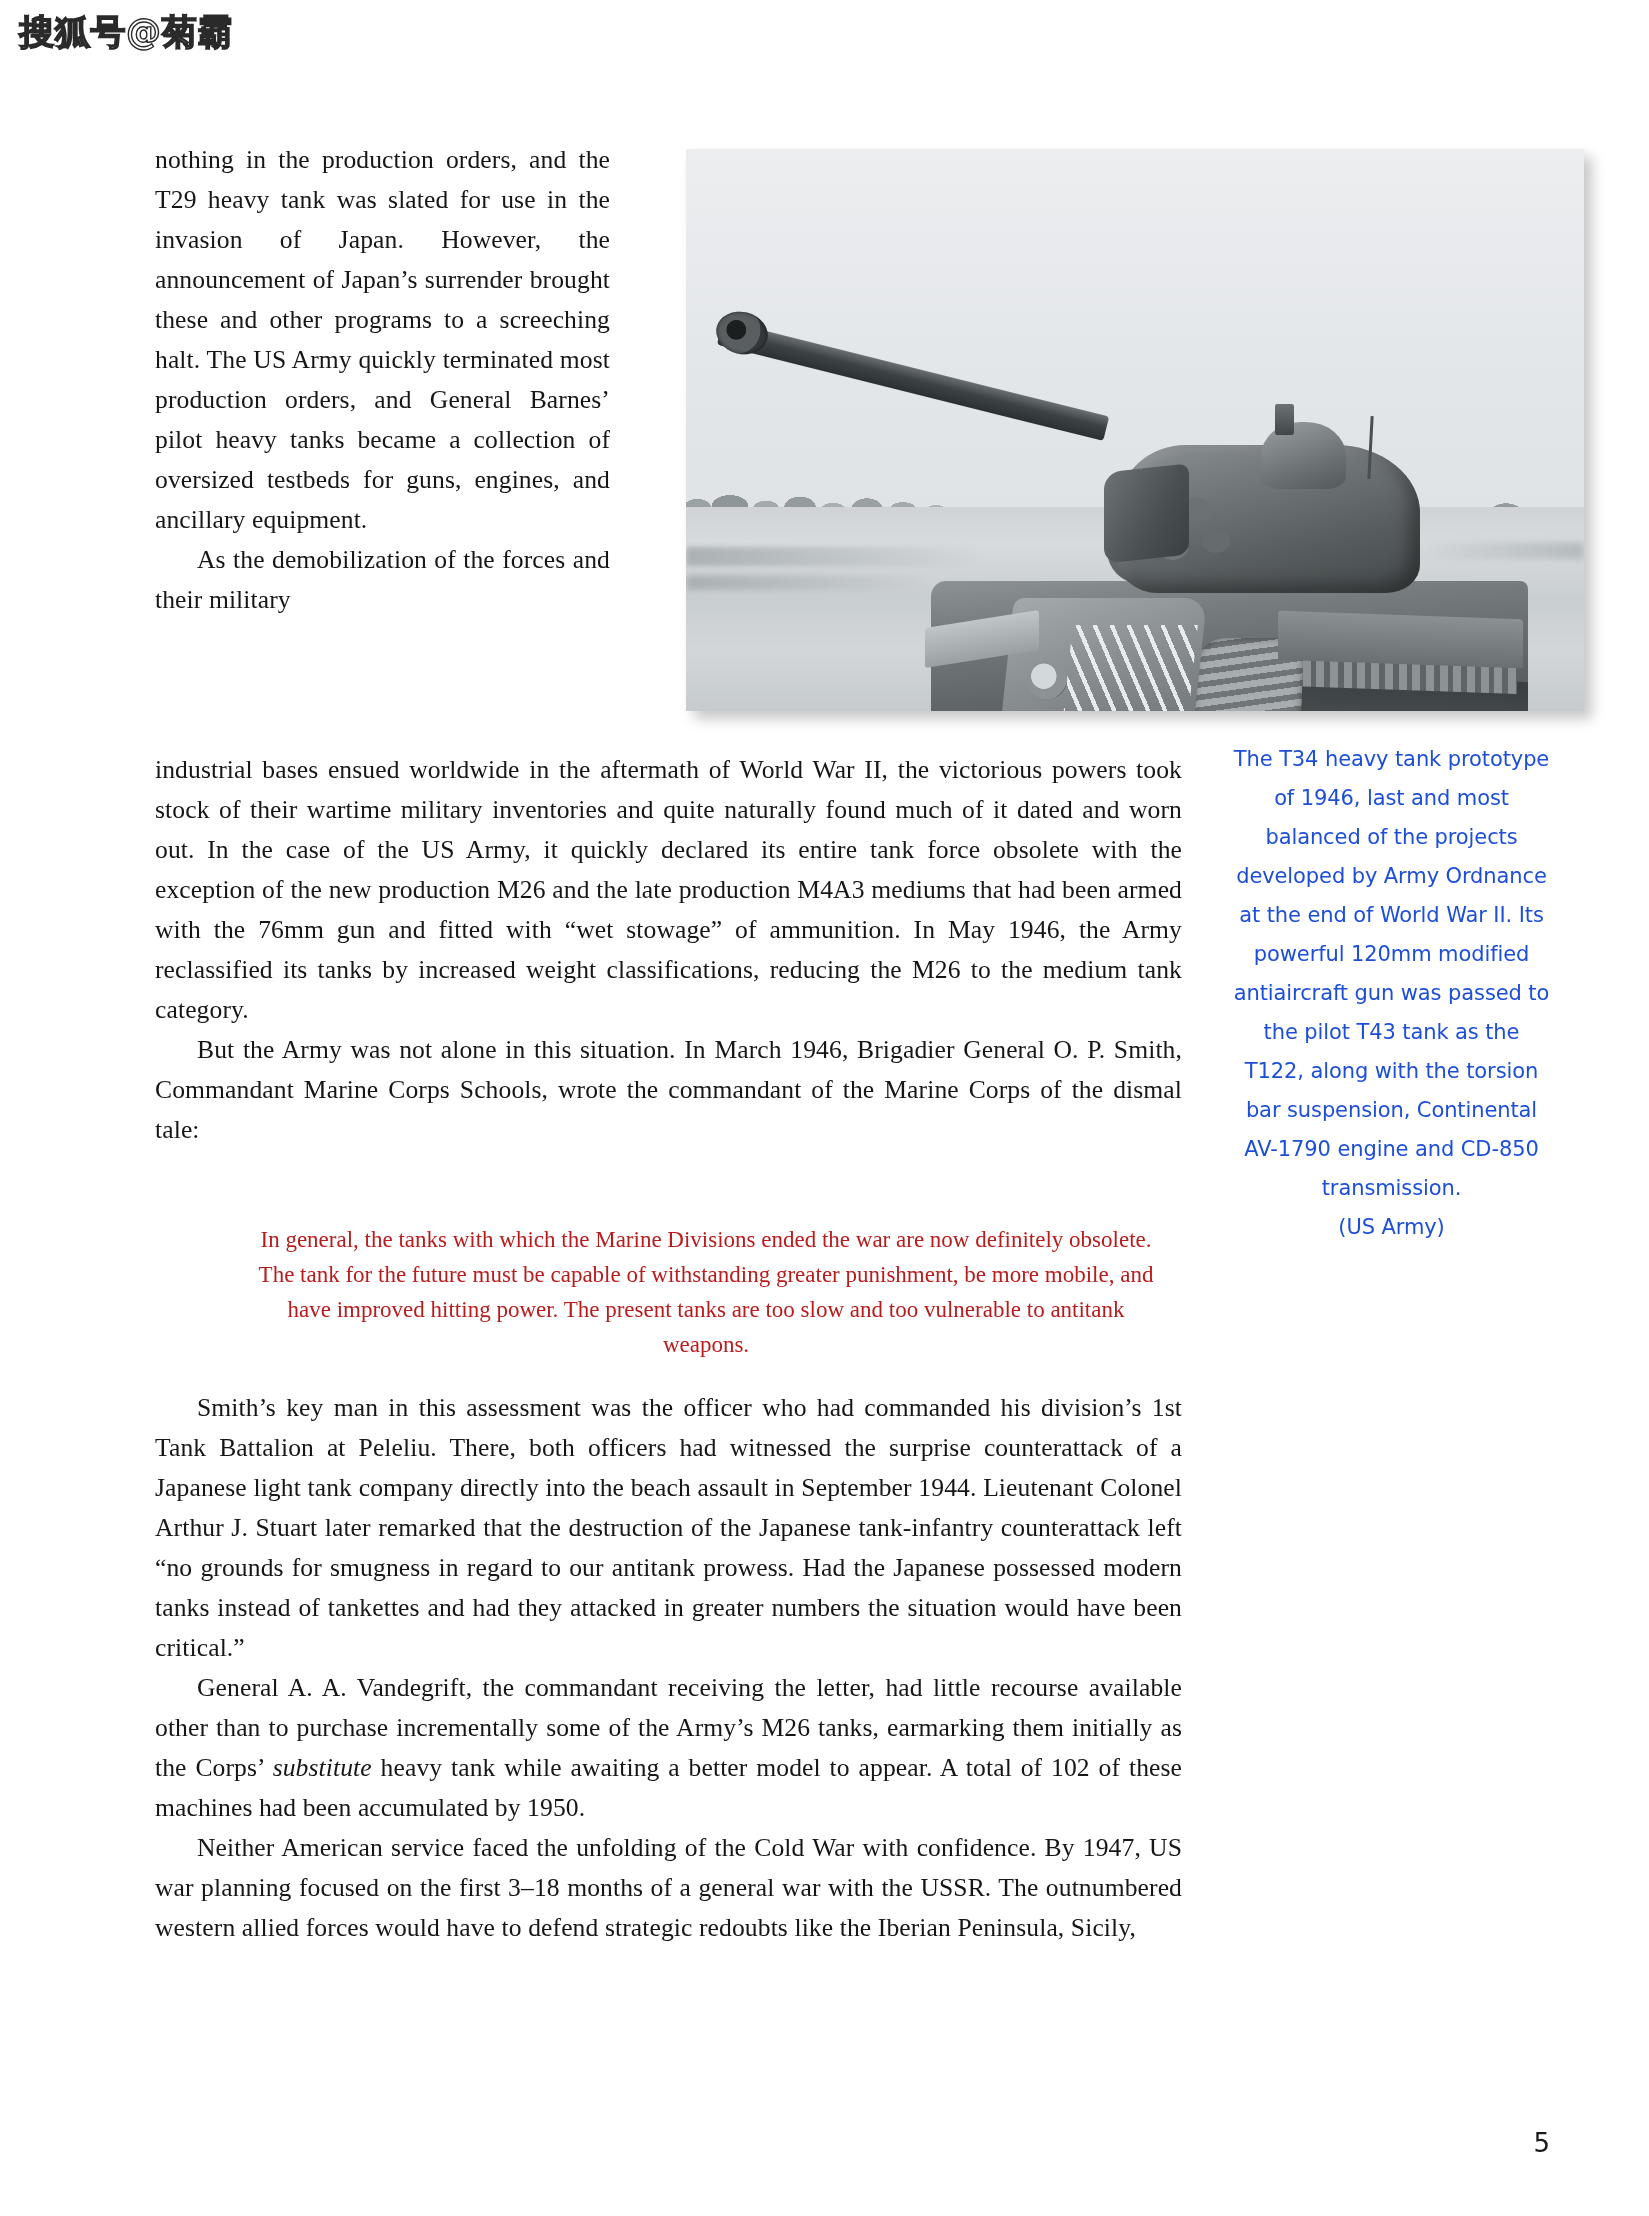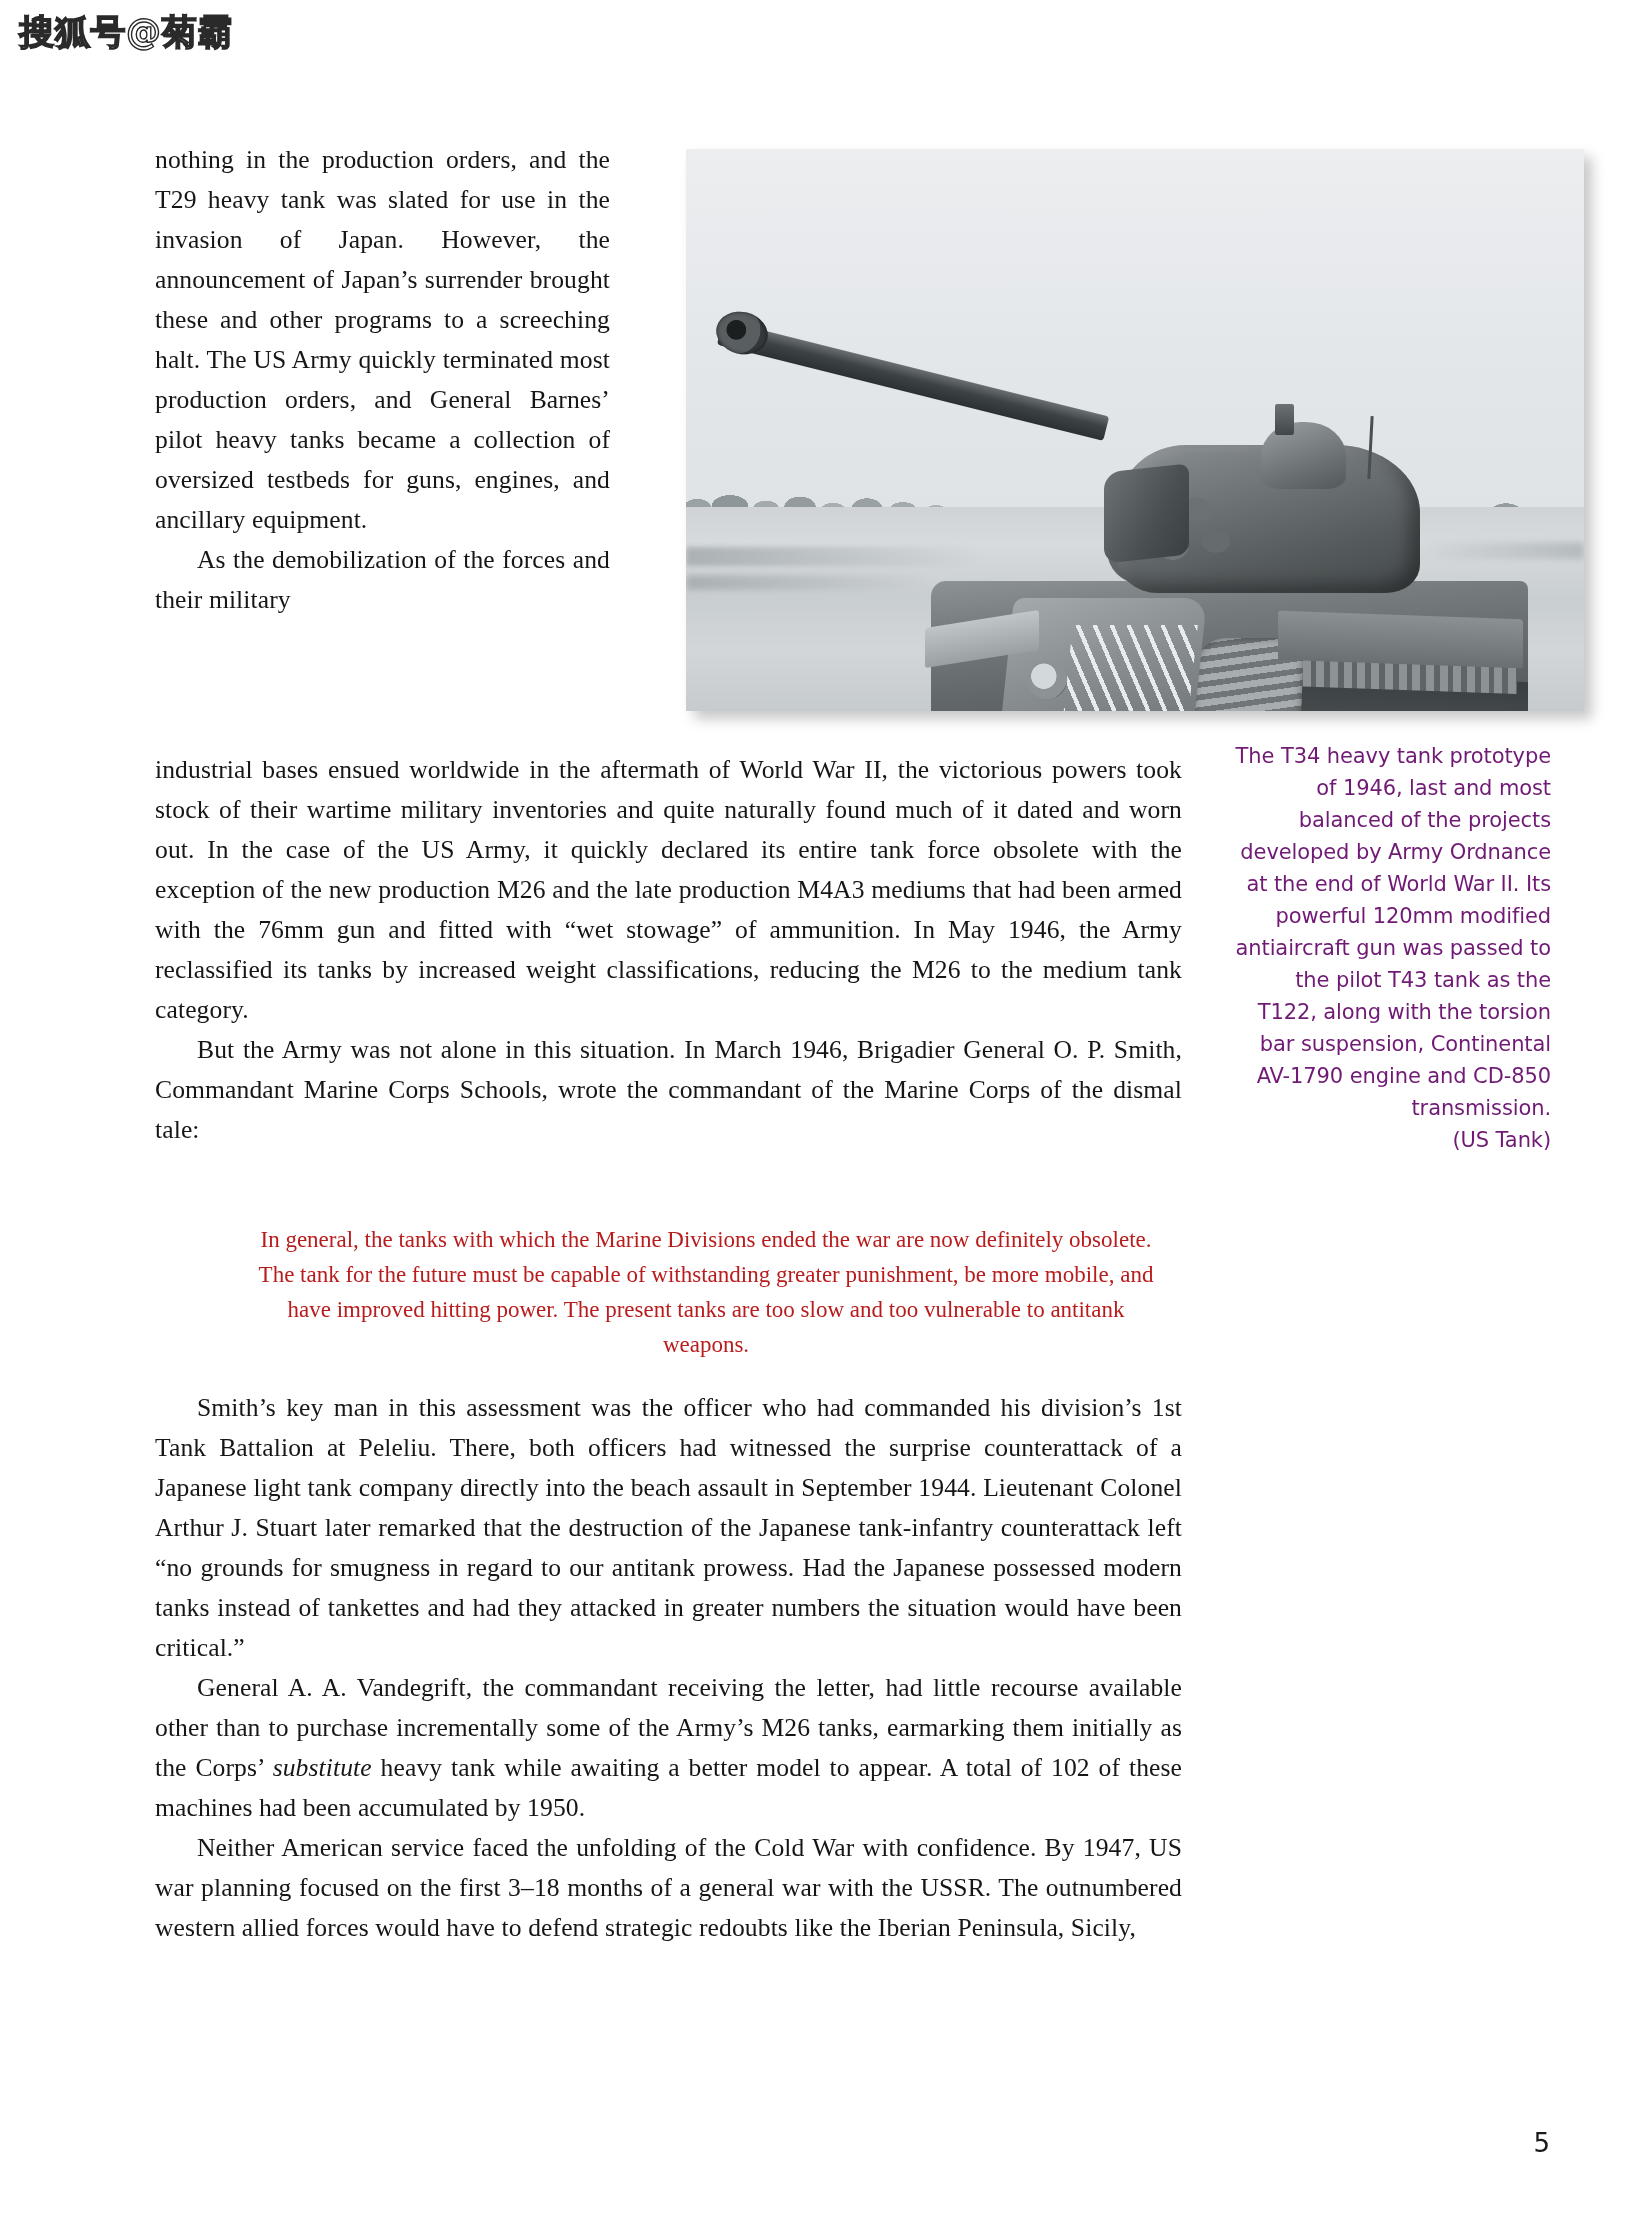--- a/index.html
+++ b/index.html
@@ -266,23 +266,23 @@
   #quote p { margin: 0; }
   #block-b { top: 1388px; }
 
   .caption {
     position: absolute;
     left: 1232px;
     top: 740px;
     width: 319px;
     font-family: "DejaVu Sans", "Liberation Sans", sans-serif;
     font-size: 21px;
-    line-height: 32px;
-    color: #701a75;
-    text-align: right;
+    line-height: 39px;
+    color: #1d4ed8;
+    text-align: center;
     letter-spacing: -0.1px;
   }
   .caption p { margin: 0; }
 
   #footer {
     position: absolute;
     left: 0;
     top: 2149px;
     width: 1650px;
     text-align: center;
@@ -355,19 +355,19 @@
   </blockquote>
 
   <div class="full-width" id="block-b">
     <p class="indent">Smith’s key man in this assessment was the officer who had commanded his division’s 1st Tank Battalion at Peleliu. There, both officers had witnessed the surprise counterattack of a Japanese light tank company directly into the beach assault in September 1944. Lieutenant Colonel Arthur J. Stuart later remarked that the destruction of the Japanese tank-infantry counterattack left “no grounds for smugness in regard to our antitank prowess. Had the Japanese possessed modern tanks instead of tankettes and had they attacked in greater numbers the situation would have been critical.”</p>
     <p class="indent"><span>General A. A. Vandegrift, the commandant receiving the letter, had little recourse available other than to purchase incrementally some of the Army’s M26 tanks, earmarking them initially as the Corps’ </span><span class="italic">substitute</span><span> heavy tank while awaiting a better model to appear. A total of 102 of these machines had been accumulated by 1950.</span></p>
     <p class="indent">Neither American service faced the unfolding of the Cold War with confidence. By 1947, US war planning focused on the first 3–18 months of a general war with the USSR. The outnumbered western allied forces would have to defend strategic redoubts like the Iberian Peninsula, Sicily,</p>
   </div>
 
   <div class="caption">
     <p>The T34 heavy tank prototype of 1946, last and most balanced of the projects developed by Army Ordnance at the end of World War II. Its powerful 120mm modified antiaircraft gun was passed to the pilot T43 tank as the T122, along with the torsion bar suspension, Continental AV-1790 engine and CD-850 transmission.</p>
-    <p>(US Tank)</p>
+    <p>(US Army)</p>
   </div>
 
   <div id="page-number">5</div>
 
 </div>
 
 
 </body></html>

